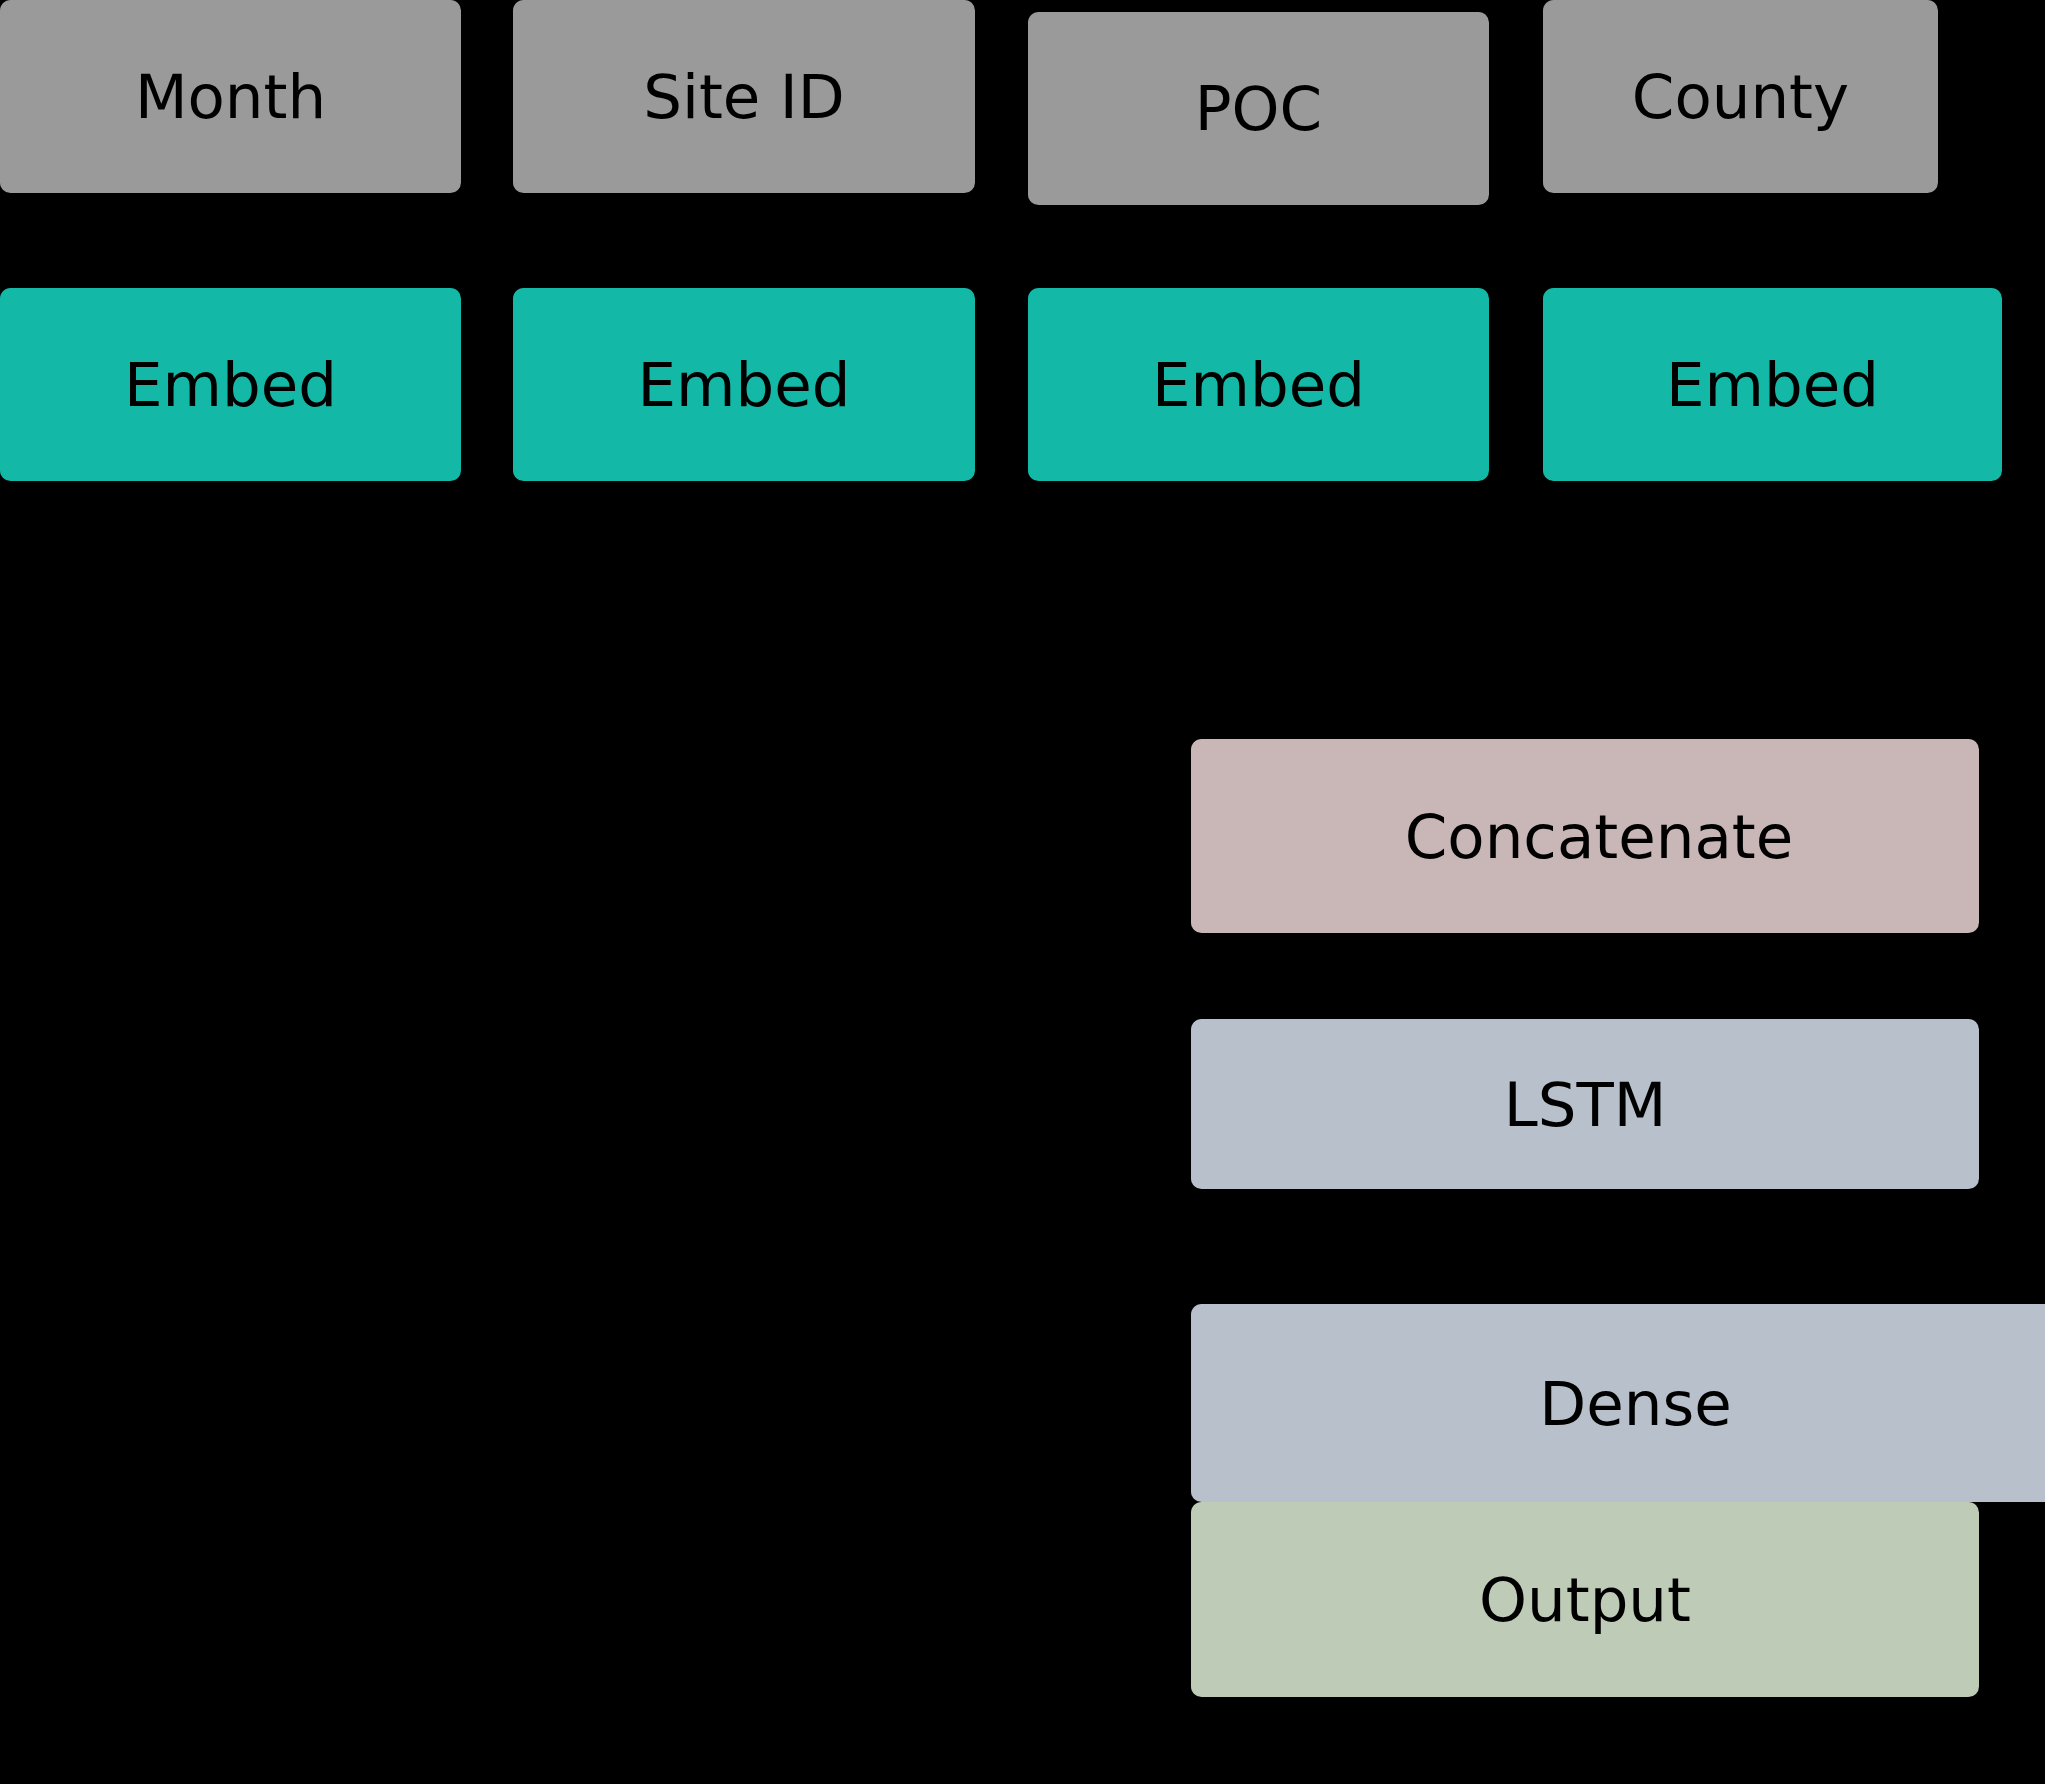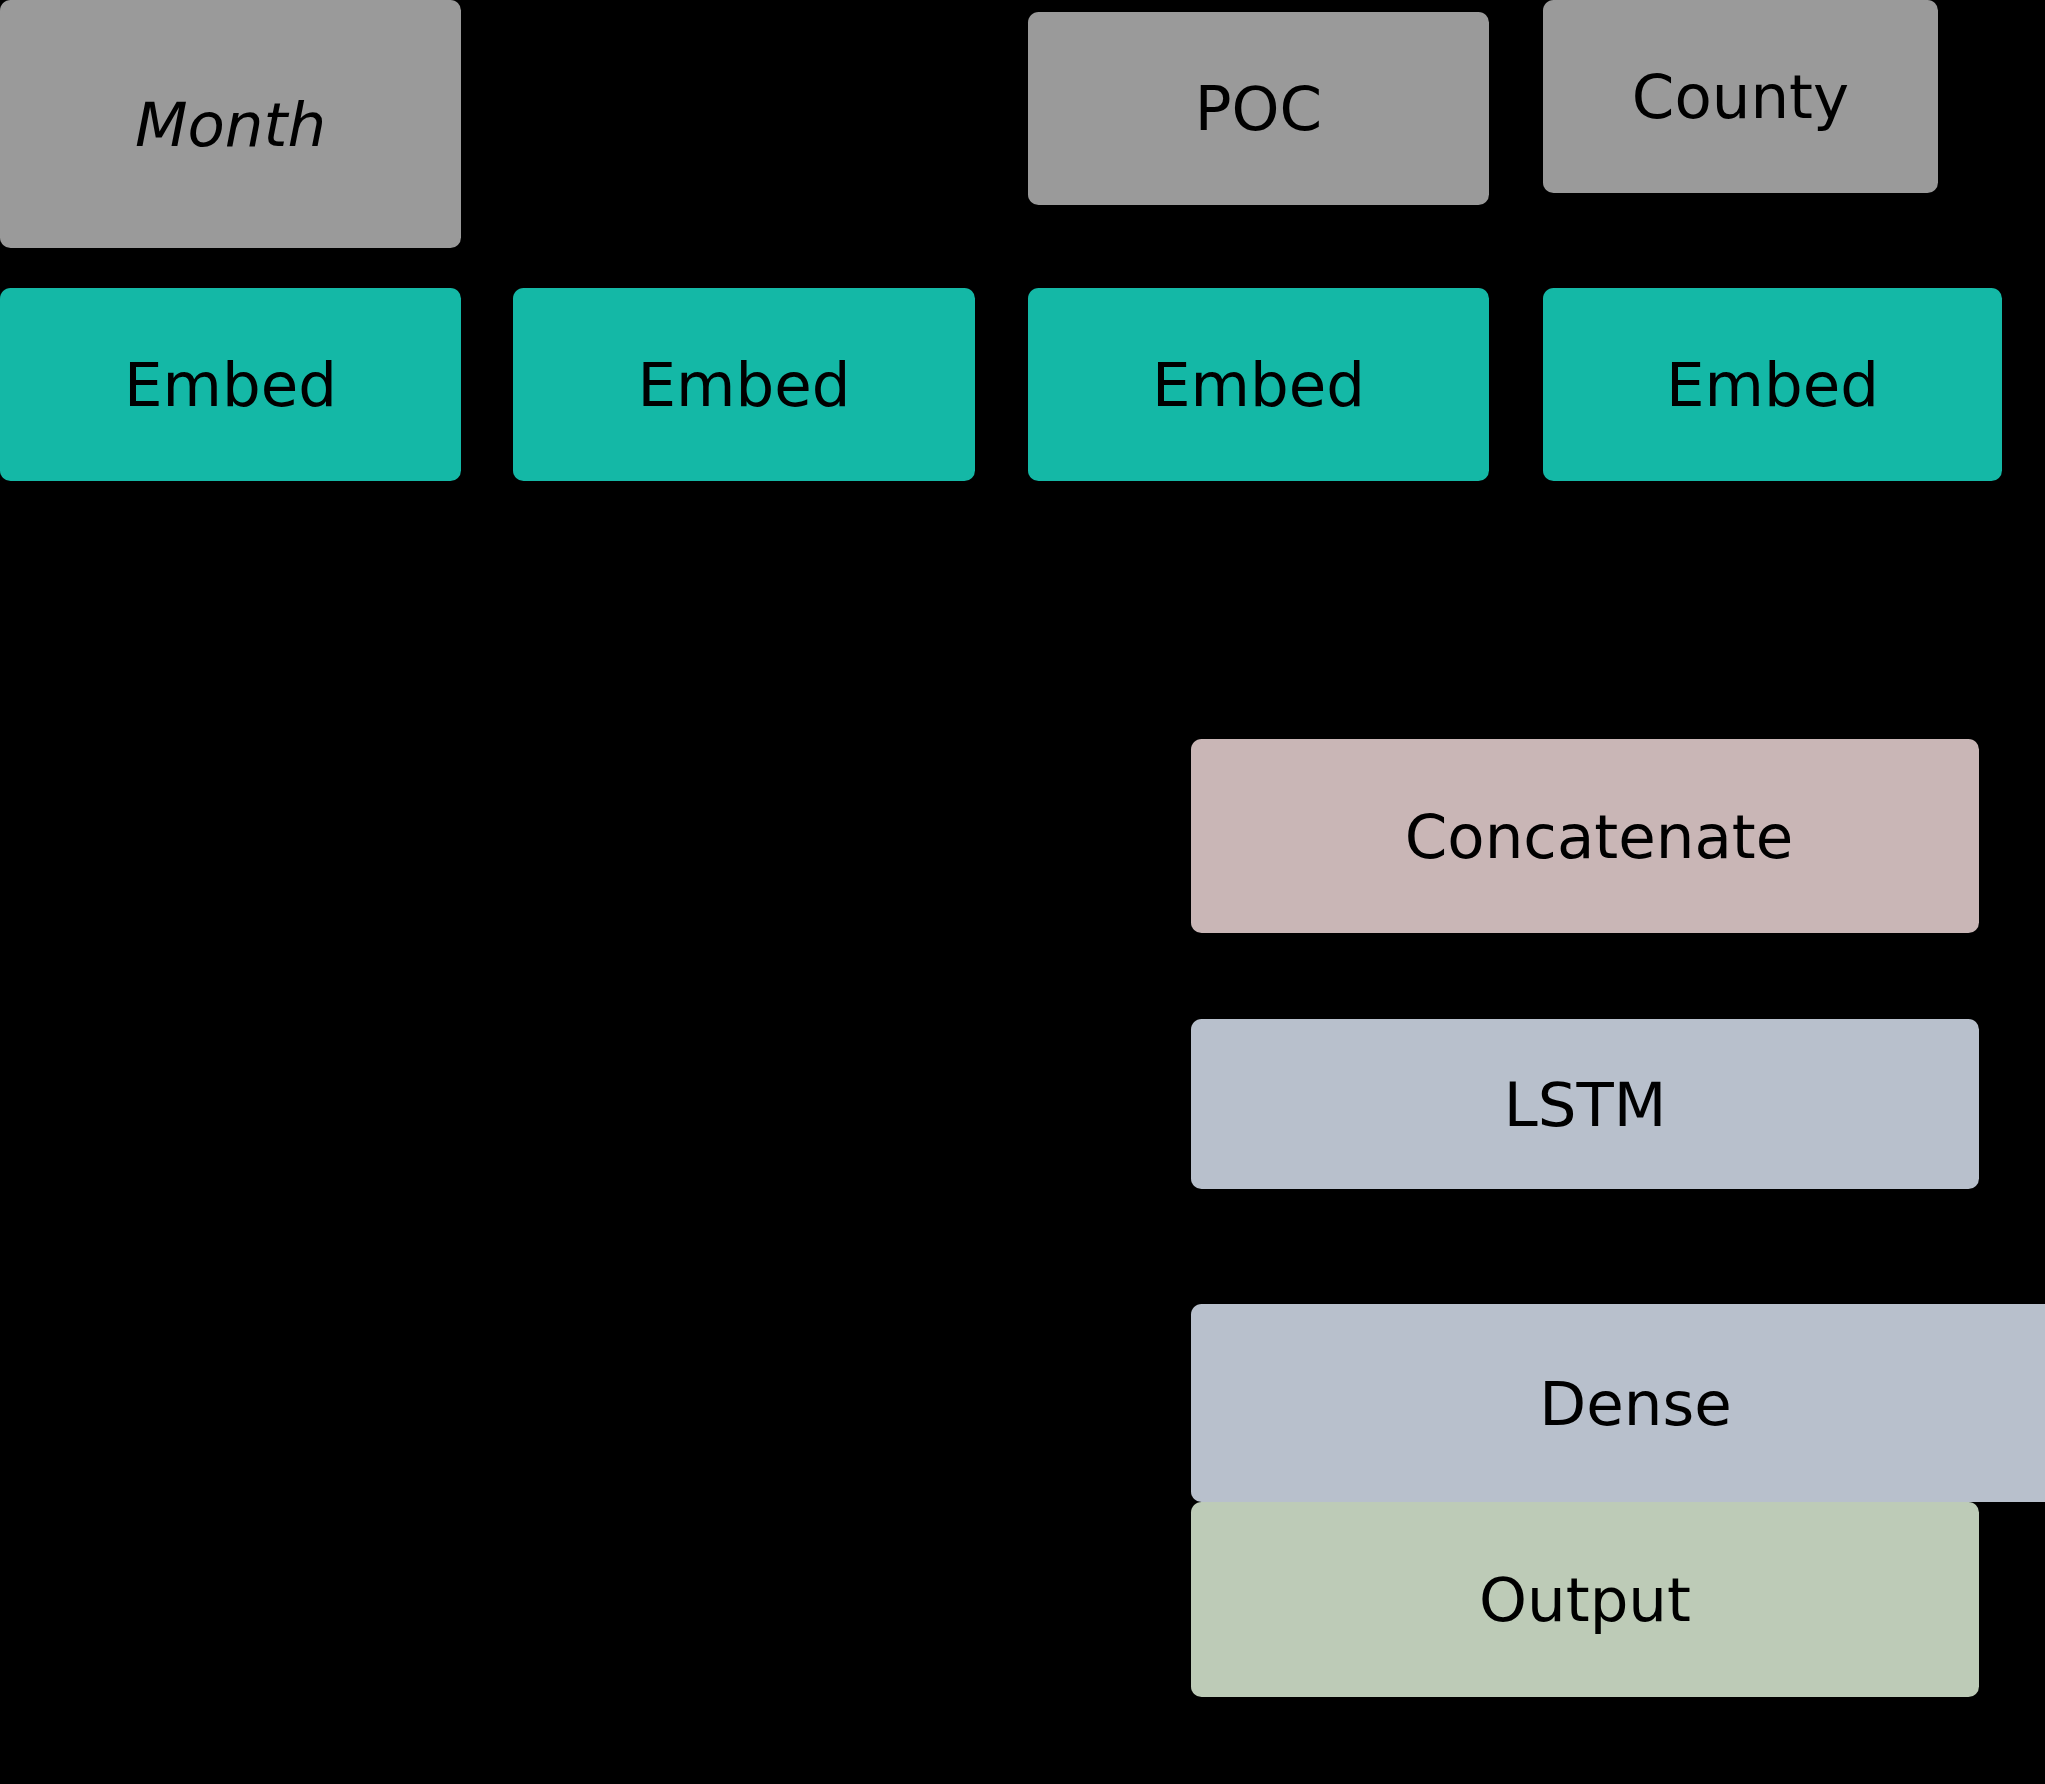--- a/index.html
+++ b/index.html
@@ -78,24 +78,27 @@
       <div class="edge" style="left: 1582px; top: 617px; width: 5.7px; height: 123px; background: rgb(0, 0, 0);"></div>
       <div class="edge-head" style="left: 1571px; top: 720px; border-top-color: rgb(0, 0, 0);"></div>
       <div class="edge" style="left: 1582px; top: 933px; width: 5.7px; height: 86px; background: rgb(0, 0, 0);"></div>
       <div class="edge-head" style="left: 1571px; top: 1000px; border-top-color: rgb(0, 0, 0);"></div>
       <div class="edge" style="left: 1582px; top: 1218px; width: 5.7px; height: 86px; background: rgb(0, 0, 0);"></div>
       <div class="edge-head" style="left: 1571px; top: 1285px; border-top-color: rgb(0, 0, 0);"></div>
       <div class="edge" style="left: 1582px; top: 1503px; width: 5.7px; height: 87px; background: rgb(0, 0, 0);"></div>
       <div class="edge-head" style="left: 1571px; top: 1571px; border-top-color: rgb(0, 0, 0);"></div>
     </div>
 
-  <div class="node c-input" style="left:0px;top:0px;width:461px;height:248px;font-style:italic;">
+  <div class="node c-input" style="left:0px;top:0px;width:461px;height:193px;">
     <span class="node-label">Month</span>
   </div>
 
+  <div class="node c-input" style="left:513px;top:0px;width:462px;height:193px;">
+    <span class="node-label">Site ID</span>
+  </div>
 
   <div class="node c-input" style="left:1028px;top:12px;width:461px;height:193px;">
     <span class="node-label">POC</span>
   </div>
 
   <div class="node c-input" style="left:1543px;top:0px;width:395px;height:193px;">
     <span class="node-label">County</span>
   </div>
 
   <div class="node c-embed" style="left:0px;top:288px;width:461px;height:193px;">

